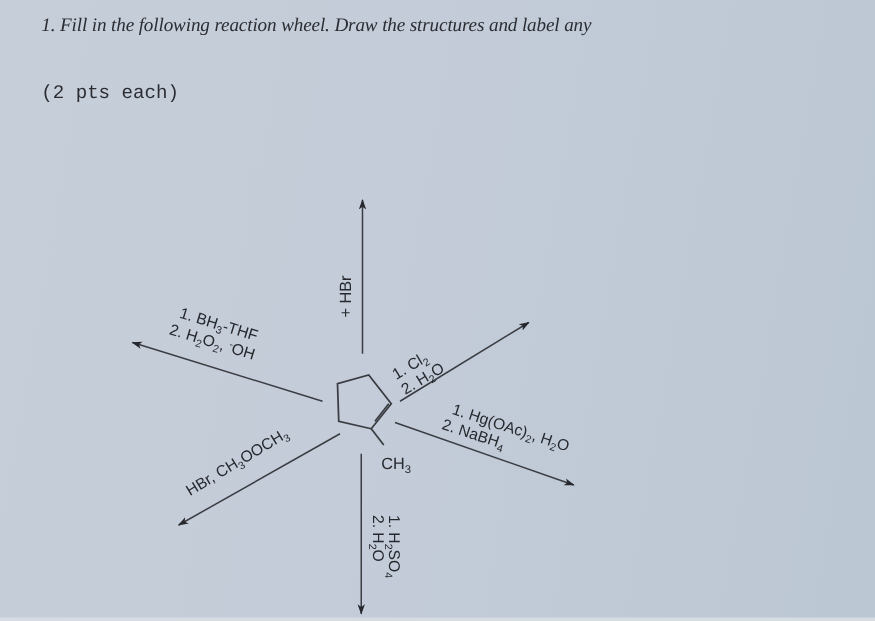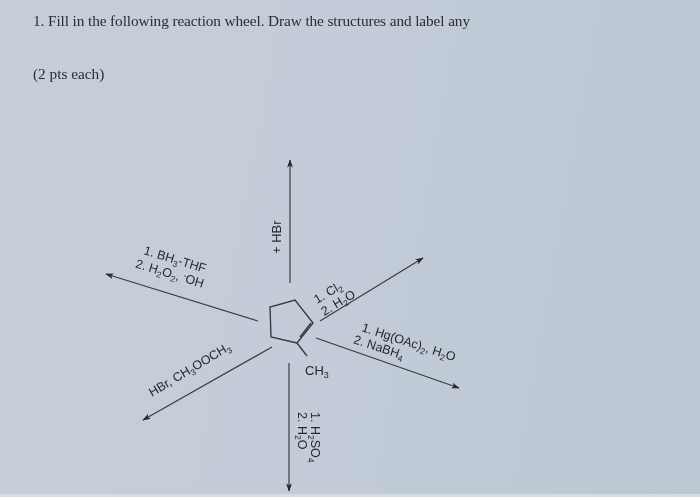--- a/index.html
+++ b/index.html
@@ -2,22 +2,22 @@
 <html><head>
 <meta charset="utf-8">
 <style>
   html, body { margin: 0; padding: 0; }
   body {
     width: 700px; height: 497px; overflow: hidden; position: relative;
     background: linear-gradient(100deg, #c6ced9 0%, #c3ccd8 45%, #bcc7d4 100%);
     font-family: "Liberation Serif", serif;
   }
   .bottom-strip { position: absolute; left: 0; right: 0; bottom: 0; height: 3px; background: #d7dce2; }
-  .question { position: absolute; left: 33px; top: 11px; width: 480px; font-size: 15.3px; line-height: 20px; color: #2b2d33; letter-spacing: -0.1px; }
-  .points { position: absolute; left: 33px; top: 65px; font-size: 15.3px; color: #2b2d33; }
+  .question { position: absolute; left: 33px; top: 11px; width: 480px; font-size: 15.3px; line-height: 20px; color: #2b2d33; letter-spacing: -0.1px; font-style: italic; }
+  .points { position: absolute; left: 33px; top: 65px; font-size: 15.3px; color: #2b2d33; font-family: Liberation Mono, monospace; }
   svg.wheel { position: absolute; left: 0; top: 0; }
   .chem { font-family: "Liberation Sans", sans-serif; fill: #26282e; }
 </style>
 </head>
 <body>
 
 <div class="question">
   <div>1.  Fill in the following reaction wheel.  Draw the structures and label any</div>
 </div>
 <div class="points">(2 pts each)</div>

